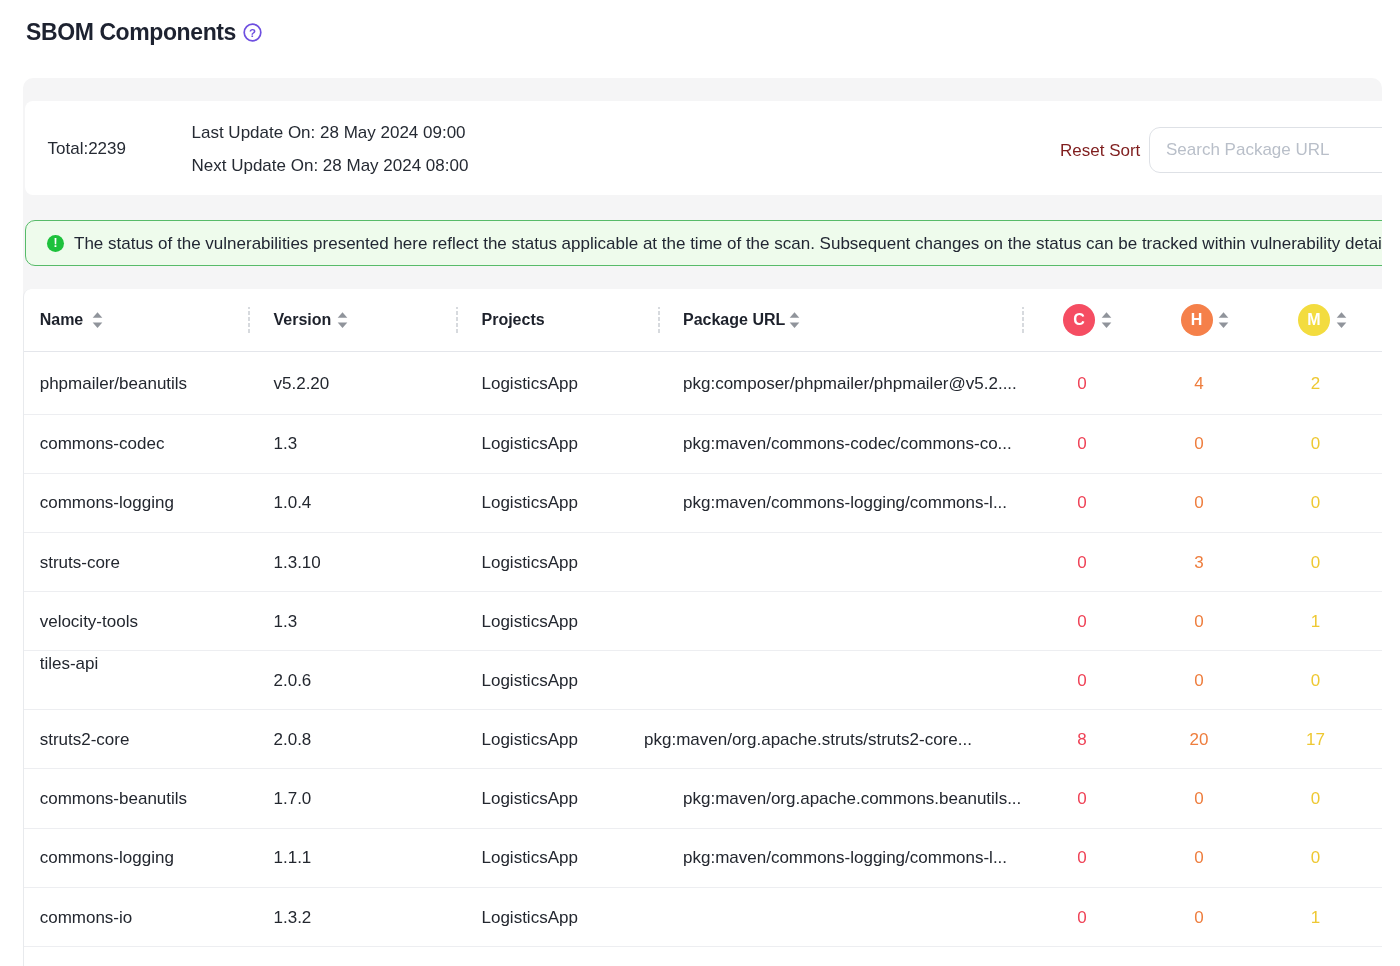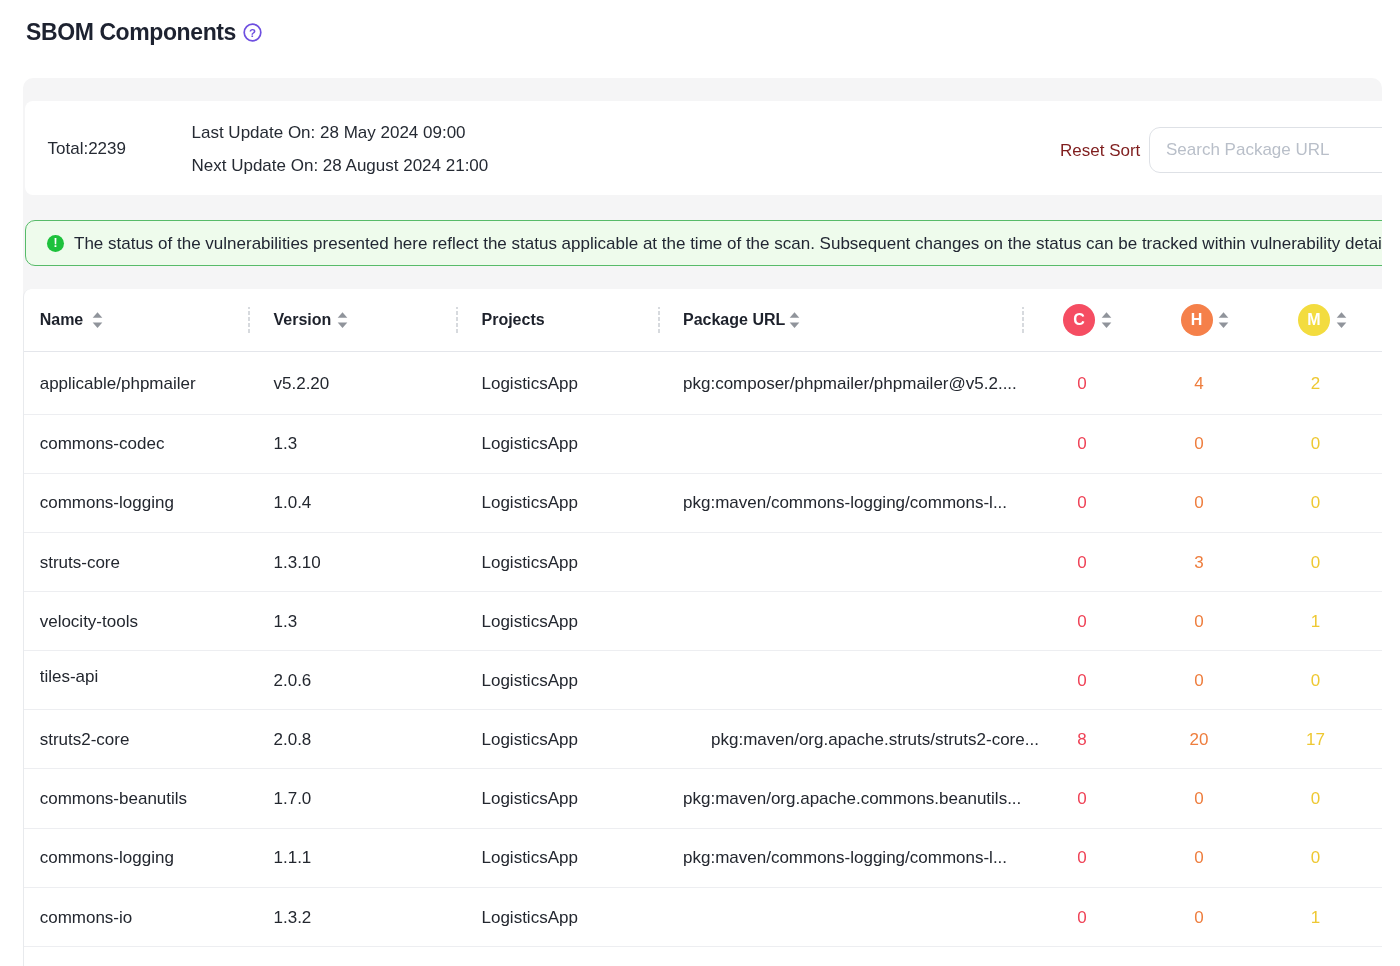--- a/index.html
+++ b/index.html
@@ -44,21 +44,21 @@
 <div class="abs" id="title">SBOM Components</div>
 <svg class="abs" style="left:243px; top:23px;" width="19" height="19" viewBox="0 0 19 19">
   <circle cx="9.5" cy="9.5" r="8.3" fill="none" stroke="#6e4fe0" stroke-width="1.7"></circle>
   <text x="9.5" y="13.6" font-size="11.5" font-weight="bold" fill="#6e4fe0" text-anchor="middle">?</text>
 </svg>
 
 <div class="abs" id="card">
   <div class="abs" id="toolbar">
     <div class="abs" id="total">Total:2239</div>
     <div class="abs upd" style="top:22px;">Last Update On: 28 May 2024 09:00</div>
-    <div class="abs upd" style="top:55px;">Next Update On: 28 August 2024 21:00</div>
+    <div class="abs upd" style="top:55px;">Next Update On: 28 May 2024 08:00</div>
     <div class="abs" id="reset">Reset Sort</div>
     <div class="abs" id="searchbox">
         <div class="abs" id="placeholder">Search Package URL</div>
       </div>
   </div>
 
   <div class="abs" id="alert">
     <div class="abs" id="alerticon">
         <span>!</span>
       </div>
@@ -98,32 +98,33 @@
     <path d="M5.5 16 L10.3 10.5 L0.7 10.5 Z" fill="#90949b"></path>
         </svg>
         <div class="abs badge" style="left:1274px; background:#f3dc3f">M</div>
         <svg class="caret" style="left:1311.5px; top:23.1px;" width="11" height="17" viewBox="0 0 11 17">
     <path d="M5.5 0.2 L10.3 5.7 L0.7 5.7 Z" fill="#90949b"></path>
     <path d="M5.5 16 L10.3 10.5 L0.7 10.5 Z" fill="#90949b"></path>
         </svg>
       </div>
     <div class="abs" id="rows">
         <div class="abs row" style="top:63px; height:62.5px">
-    <div class="abs c" style="left:15.7px; top:21.5px">applicable/phpmailer</div>
+    <div class="abs c" style="left:15.7px; top:21.5px">phpmailer/beanutils</div>
     <div class="abs c" style="left:249.5px; top:21.5px">v5.2.20</div>
     <div class="abs c" style="left:457.5px; top:21.5px">LogisticsApp</div>
     <div class="abs c" style="left:659px; top:21.5px">pkg:composer/phpmailer/phpmailer@v5.2....</div>
     <div class="abs num ncrit" style="left:1028px; top:21.5px">0</div>
     <div class="abs num nhigh" style="left:1145px; top:21.5px">4</div>
     <div class="abs num nmed" style="left:1261.5px; top:21.5px">2</div>
   </div>
         <div class="abs row" style="top:125.5px; height:59.15px">
     <div class="abs c" style="left:15.7px; top:19.825px">commons-codec</div>
     <div class="abs c" style="left:249.5px; top:19.825px">1.3</div>
     <div class="abs c" style="left:457.5px; top:19.825px">LogisticsApp</div>
+    <div class="abs c" style="left:659px; top:19.825px">pkg:maven/commons-codec/commons-co...</div>
     <div class="abs num ncrit" style="left:1028px; top:19.825px">0</div>
     <div class="abs num nhigh" style="left:1145px; top:19.825px">0</div>
     <div class="abs num nmed" style="left:1261.5px; top:19.825px">0</div>
   </div>
         <div class="abs row" style="top:184.65px; height:59.15px">
     <div class="abs c" style="left:15.7px; top:19.825px">commons-logging</div>
     <div class="abs c" style="left:249.5px; top:19.825px">1.0.4</div>
     <div class="abs c" style="left:457.5px; top:19.825px">LogisticsApp</div>
     <div class="abs c" style="left:659px; top:19.825px">pkg:maven/commons-logging/commons-l...</div>
     <div class="abs num ncrit" style="left:1028px; top:19.825px">0</div>
@@ -140,32 +141,32 @@
   </div>
         <div class="abs row" style="top:302.95px; height:59.15px">
     <div class="abs c" style="left:15.7px; top:19.825px">velocity-tools</div>
     <div class="abs c" style="left:249.5px; top:19.825px">1.3</div>
     <div class="abs c" style="left:457.5px; top:19.825px">LogisticsApp</div>
     <div class="abs num ncrit" style="left:1028px; top:19.825px">0</div>
     <div class="abs num nhigh" style="left:1145px; top:19.825px">0</div>
     <div class="abs num nmed" style="left:1261.5px; top:19.825px">1</div>
   </div>
         <div class="abs row" style="top:362.09999999999997px; height:59.15px">
-    <div class="abs c" style="left:15.7px; top:16px">tiles-api</div>
+    <div class="abs c" style="left:15.7px; top:3px">tiles-api</div>
     <div class="abs c" style="left:249.5px; top:19.825px">2.0.6</div>
     <div class="abs c" style="left:457.5px; top:19.825px">LogisticsApp</div>
     <div class="abs num ncrit" style="left:1028px; top:19.825px">0</div>
     <div class="abs num nhigh" style="left:1145px; top:19.825px">0</div>
     <div class="abs num nmed" style="left:1261.5px; top:19.825px">0</div>
   </div>
         <div class="abs row" style="top:421.24999999999994px; height:59.15px">
     <div class="abs c" style="left:15.7px; top:19.825px">struts2-core</div>
     <div class="abs c" style="left:249.5px; top:19.825px">2.0.8</div>
     <div class="abs c" style="left:457.5px; top:19.825px">LogisticsApp</div>
-    <div class="abs c" style="left:687px; top:19.825px">pkg:maven/org.apache.struts/struts2-core...</div>
+    <div class="abs c" style="left:620px; top:19.825px">pkg:maven/org.apache.struts/struts2-core...</div>
     <div class="abs num ncrit" style="left:1028px; top:19.825px">8</div>
     <div class="abs num nhigh" style="left:1145px; top:19.825px">20</div>
     <div class="abs num nmed" style="left:1261.5px; top:19.825px">17</div>
   </div>
         <div class="abs row" style="top:480.3999999999999px; height:59.15px">
     <div class="abs c" style="left:15.7px; top:19.825px">commons-beanutils</div>
     <div class="abs c" style="left:249.5px; top:19.825px">1.7.0</div>
     <div class="abs c" style="left:457.5px; top:19.825px">LogisticsApp</div>
     <div class="abs c" style="left:659px; top:19.825px">pkg:maven/org.apache.commons.beanutils...</div>
     <div class="abs num ncrit" style="left:1028px; top:19.825px">0</div>

